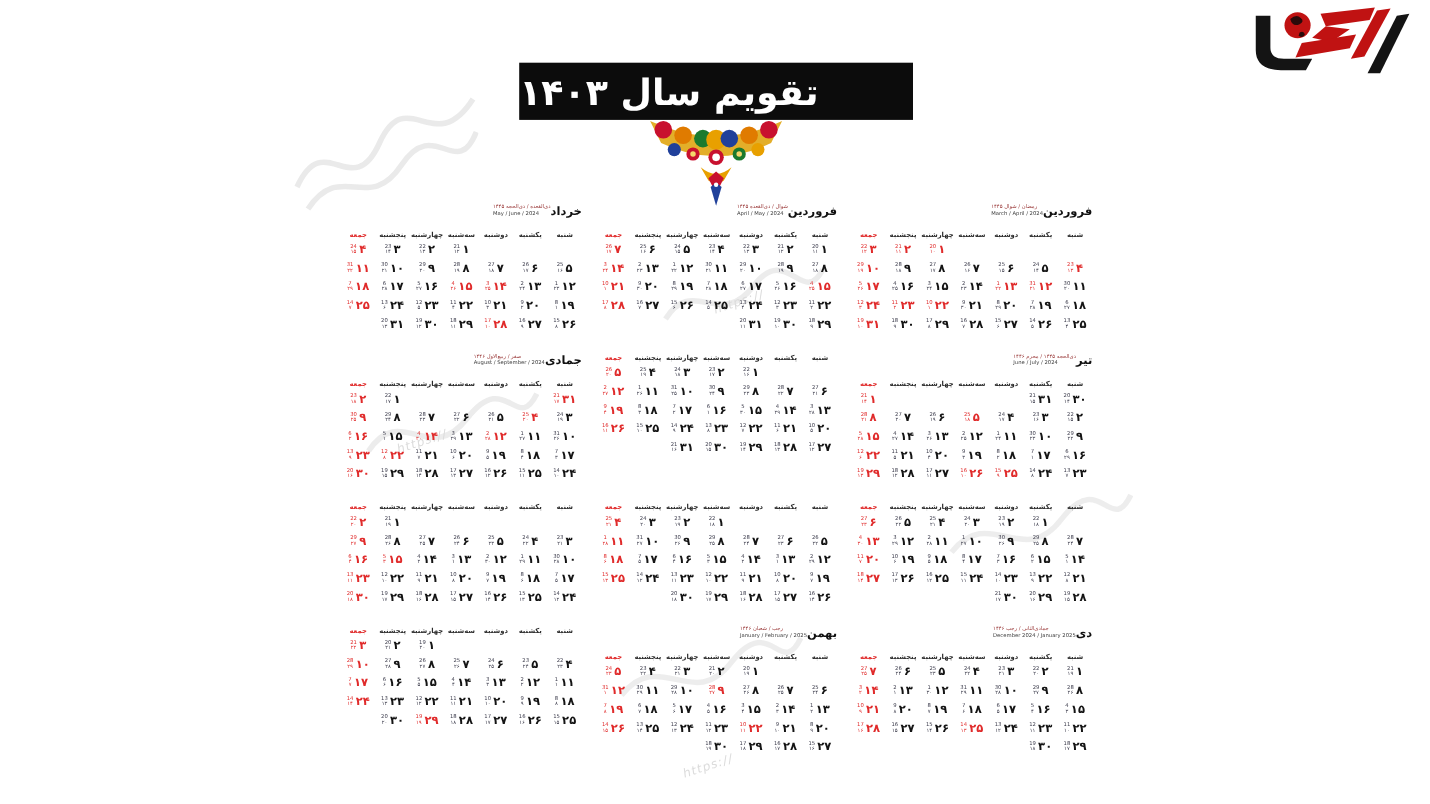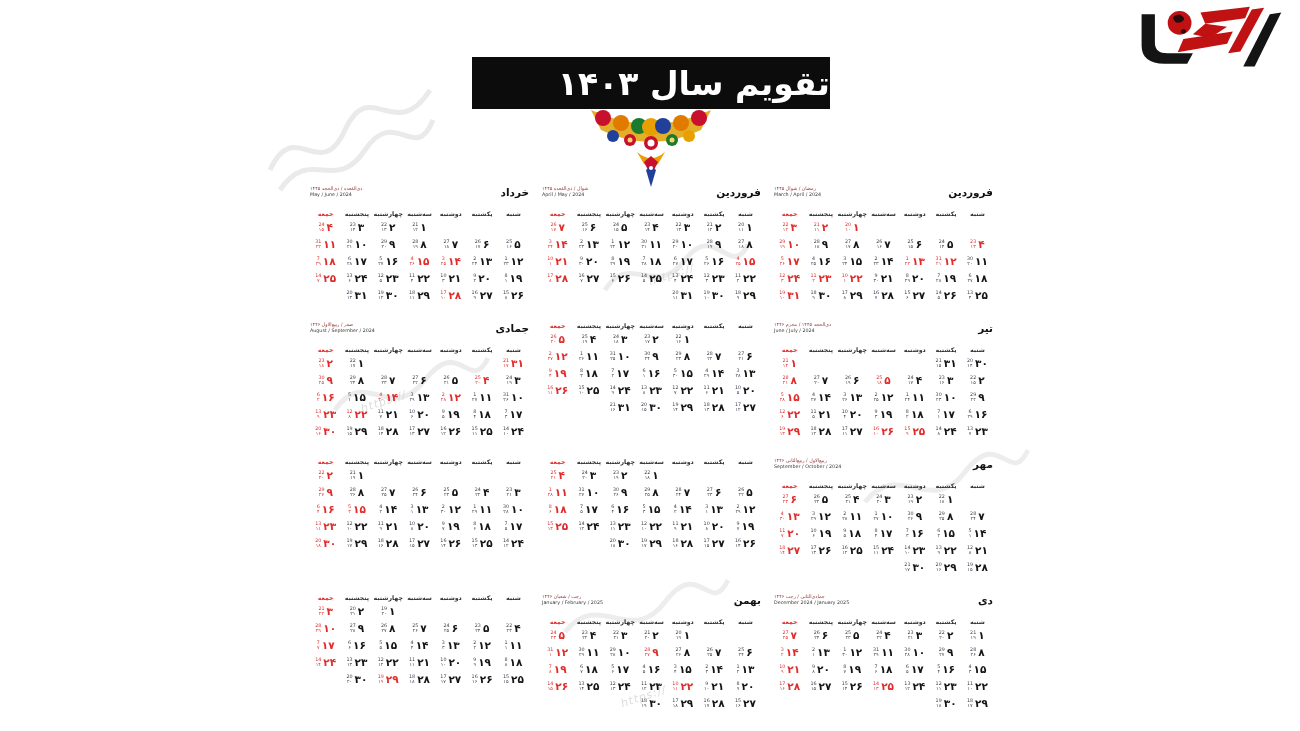--- a/index.html
+++ b/index.html
@@ -2,38 +2,38 @@
 <html lang="fa" style="--hol: #e02b2b;"><head>
 <meta charset="utf-8">
 <style>
   html,body{margin:0;padding:0;}
   body{width:1300px;height:731px;overflow:hidden;background:#ffffff;
        font-family:"DejaVu Sans",sans-serif;}
   .page{position:relative;width:1300px;height:731px;background:#fff;}
 
   
   .banner{position:absolute;left:472px;top:57px;width:358px;height:52px;
-          background:#0c0c0c;display:flex;align-items:center;justify-content:flex-end;}
+          background:#0c0c0c;display:flex;align-items:center;justify-content:flex-start;}
   .banner span{color:#fff;font-size:33px;font-weight:bold;direction:rtl;}
 
   
   .ornament{position:absolute;left:583px;top:108px;}
   .logo{position:absolute;left:1134px;top:6px;}
 
   
   .wm{position:absolute;opacity:.75;}
   .wmt{position:absolute;color:#dcdcdc;font-size:11px;font-style:italic;
        transform:rotate(-18deg);letter-spacing:1px;}
 
   
   .months{position:absolute;left:310px;top:186px;width:683px;
           display:grid;grid-template-columns:repeat(3,219px);
           column-gap:13px;row-gap:20px;direction:rtl;}
   .month{direction:rtl;}
-  .mhead{display:flex;justify-content:space-between;align-items:flex-start;height:24px;}
+  .mhead{display:flex;align-items:flex-start;height:24px;}
   .mname{font-size:10.5px;font-weight:bold;color:#101010;}
   .mlabels{text-align:left;font-size:4.8px;line-height:1.3;}
   .mlabels .hj{color:#9b3b3b;direction:rtl;}
   .mlabels .gg{color:#3a3a3a;direction:ltr;}
   .wdays{display:grid;grid-template-columns:repeat(7,1fr);direction:rtl;margin-bottom:3px;}
   .wdays span{font-size:6.2px;font-weight:bold;color:#2b2b2b;text-align:center;}
   .wdays .fri{color:var(--hol,#e02b2b);}
   .mgrid{display:grid;grid-template-columns:repeat(7,1fr);direction:rtl;row-gap:3px;}
   .cell{height:14px;display:flex;direction:rtl;align-items:center;justify-content:center;gap:2px;}
   .big{font-size:10.5px;font-weight:bold;color:#141414;}
@@ -1540,27 +1540,20 @@
           <div class="cell hol">
             <span class="big">۳۰</span>
             <span class="sm">
               <i>20</i>
               <i>۱۶</i>
             </span>
           </div>
         </div>
       </div>
       <div class="month">
-        <div class="mhead">
-          <div class="mname">مهر</div>
-          <div class="mlabels">
-            <div class="hj">ربیع‌الاول / ربیع‌الثانی ۱۴۴۶</div>
-            <div class="gg">September / October / 2024</div>
-          </div>
-        </div>
         <div class="wdays">
           <span>شنبه</span>
           <span>یکشنبه</span>
           <span>دوشنبه</span>
           <span>سه‌شنبه</span>
           <span>چهارشنبه</span>
           <span>پنجشنبه</span>
           <span class="fri">جمعه</span>
         </div>
         <div class="mgrid">

